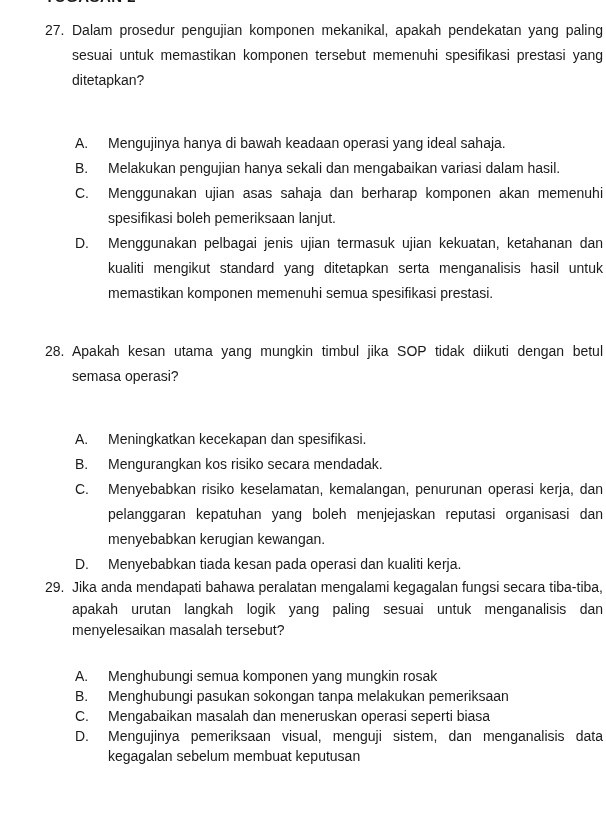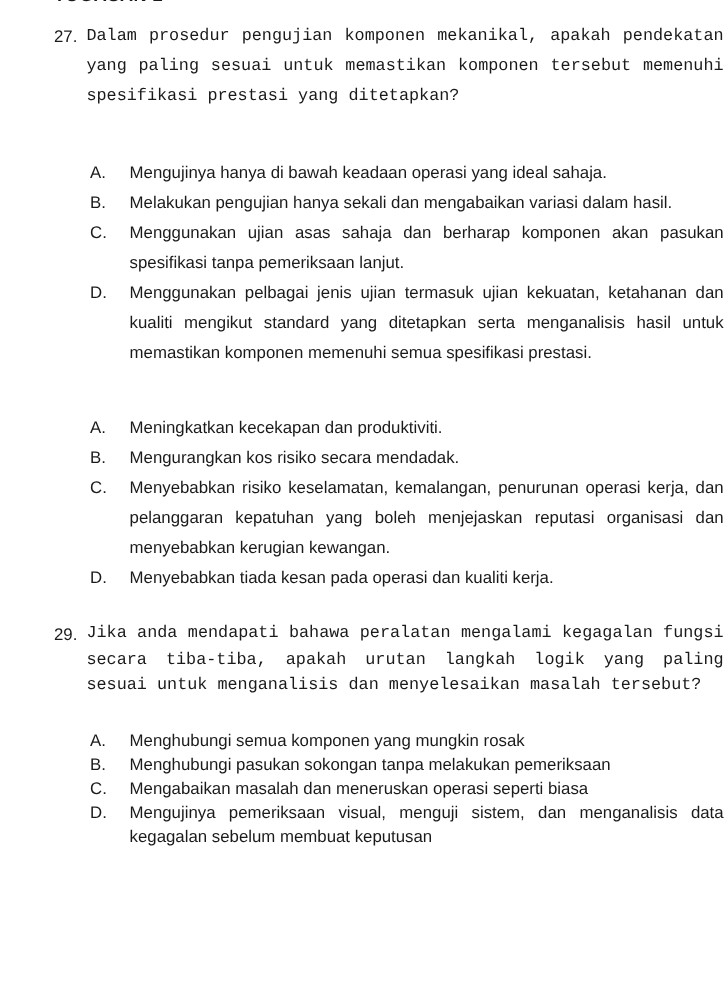--- a/index.html
+++ b/index.html
@@ -36,21 +36,20 @@
     display: flex;
     align-items: flex-start;
   }
   .q-num {
     width: 27px;
     flex-shrink: 0;
   }
   .q-text {
     flex: 1;
     text-align: justify;
-    font-family: Liberation Mono, monospace;
   }
   .options {
     margin-left: 30px;
   }
   .opt-row {
     display: flex;
     align-items: flex-start;
   }
   .opt-letter {
     width: 33px;
@@ -63,21 +62,21 @@
   
   .q-spaced .q-row,
   .q-spaced .opt-row { line-height: 25px; }
   .q-tight .q-row  { line-height: 21.5px; }
   .q-tight .opt-row { line-height: 20px; }
 
   .q-27 .q-row { margin-top: 18px; }
   .q-27 .options { margin-top: 38px; }
   .q-28 .q-row { margin-top: 33px; }
   .q-28 .options { margin-top: 38px; }
-  .q-29 .q-row { margin-top: 24px; }
+  .q-29 .q-row { }
   .q-29 .options { margin-top: 24px; }
 </style>
 </head>
 <body>
 
 <div class="page">
 
   <div class="clipped-header">TUGASAN 2</div>
 
   <div class="content">
@@ -91,34 +90,38 @@
         <div class="opt-row">
           <span class="opt-letter">A.</span>
           <div class="opt-text">Mengujinya hanya di bawah keadaan operasi yang ideal sahaja.</div>
         </div>
         <div class="opt-row">
           <span class="opt-letter">B.</span>
           <div class="opt-text">Melakukan pengujian hanya sekali dan mengabaikan variasi dalam hasil.</div>
         </div>
         <div class="opt-row">
           <span class="opt-letter">C.</span>
-          <div class="opt-text">Menggunakan ujian asas sahaja dan berharap komponen akan pasukan spesifikasi tanpa pemeriksaan lanjut.</div>
+          <div class="opt-text">Menggunakan ujian asas sahaja dan berharap komponen akan memenuhi spesifikasi boleh pemeriksaan lanjut.</div>
         </div>
         <div class="opt-row">
           <span class="opt-letter">D.</span>
           <div class="opt-text">Menggunakan pelbagai jenis ujian termasuk ujian kekuatan, ketahanan dan kualiti mengikut standard yang ditetapkan serta menganalisis hasil untuk memastikan komponen memenuhi semua spesifikasi prestasi.</div>
         </div>
       </div>
     </div>
 
     <div class="question q-28 q-spaced">
+      <div class="q-row">
+        <span class="q-num">28.</span>
+        <div class="q-text">Apakah kesan utama yang mungkin timbul jika SOP tidak diikuti dengan betul semasa operasi?</div>
+      </div>
       <div class="options">
         <div class="opt-row">
           <span class="opt-letter">A.</span>
-          <div class="opt-text">Meningkatkan kecekapan dan produktiviti.</div>
+          <div class="opt-text">Meningkatkan kecekapan dan spesifikasi.</div>
         </div>
         <div class="opt-row">
           <span class="opt-letter">B.</span>
           <div class="opt-text">Mengurangkan kos risiko secara mendadak.</div>
         </div>
         <div class="opt-row">
           <span class="opt-letter">C.</span>
           <div class="opt-text">Menyebabkan risiko keselamatan, kemalangan, penurunan operasi kerja, dan pelanggaran kepatuhan yang boleh menjejaskan reputasi organisasi dan menyebabkan kerugian kewangan.</div>
         </div>
         <div class="opt-row">

